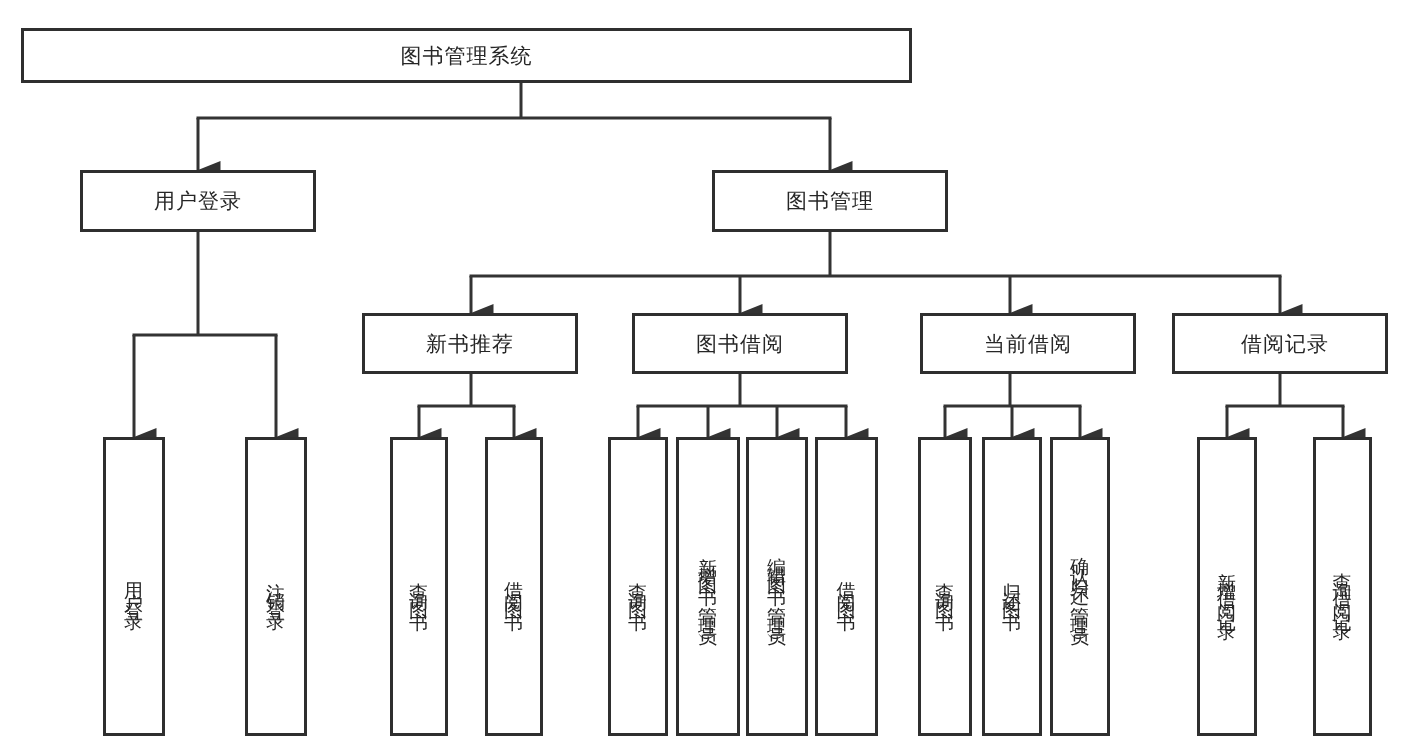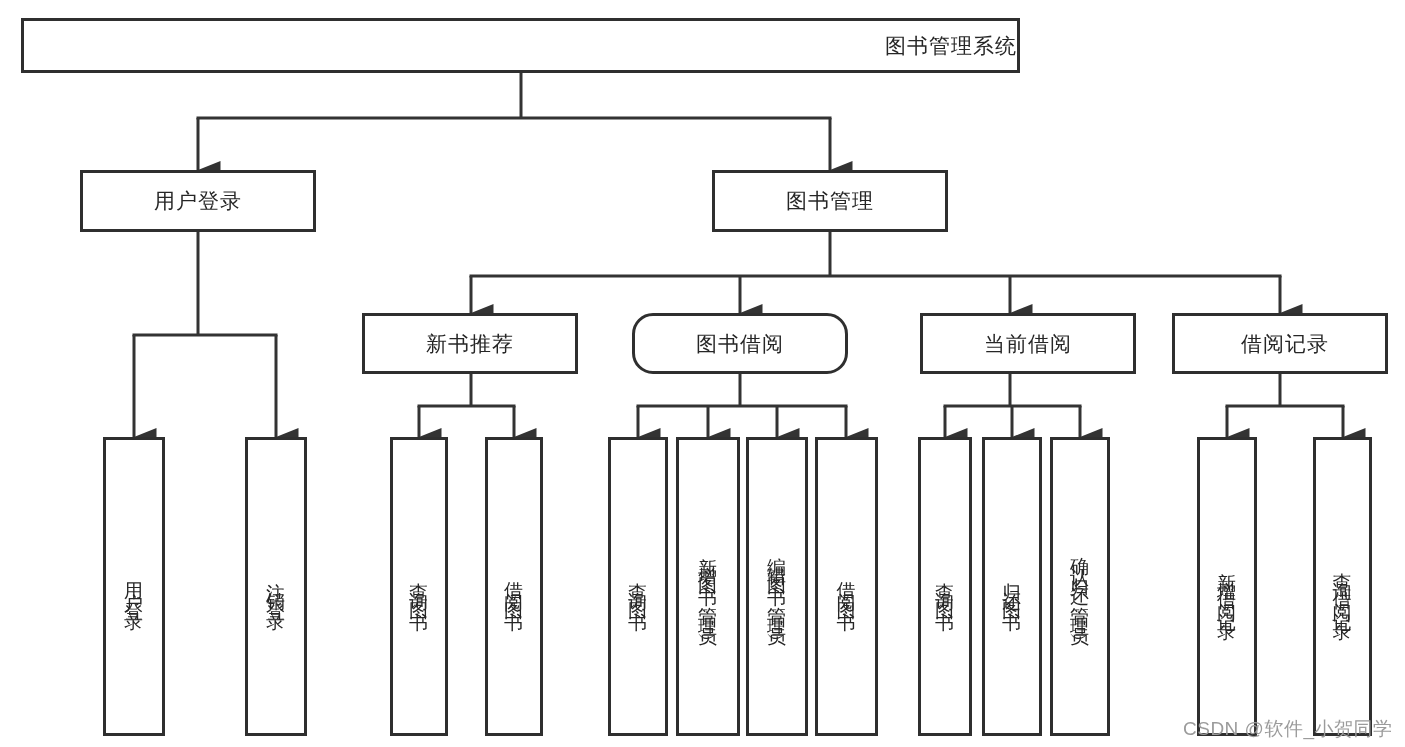--- a/index.html
+++ b/index.html
@@ -19,26 +19,26 @@
   .leaf{top:437px;height:299px;font-size:19px;}
   .leaf .vtext{
     writing-mode:vertical-rl;text-orientation:mixed;
     letter-spacing:10px;line-height:1;white-space:nowrap;
   }
   .watermark{
     position:absolute;z-index:3;left:1183px;top:716px;
     color:#9b9b9b;font-size:19px;letter-spacing:0.5px;white-space:nowrap;
   }
   
-  #root-box{left:21px;top:18px;width:999px;height:55px;justify-content:flex-end;}
+  #root-box{left:21px;top:28px;width:891px;height:55px;}
   #login-box{left:80px;top:170px;width:236px;height:62px;}
   #mgmt-box{left:712px;top:170px;width:236px;height:62px;}
   .lvl3{top:313px;width:216px;height:61px;}
   #newbook-box{left:362px;}
-  #borrow-box{left:632px;border-radius:21px;}
+  #borrow-box{left:632px;}
   #current-box{left:902px;margin-left:18px;}
   #records-box{left:1172px;padding-left:10px;}
   #leaf-ul-1{left:103px;width:62px;}
   #leaf-ul-2{left:245px;width:62px;}
   #leaf-nb-1{left:390px;width:58px;}
   #leaf-nb-2{left:485px;width:58px;}
   #leaf-bb-1{left:608px;width:60px;}
   #leaf-bb-2{left:676px;width:64px;}
   #leaf-bb-3{left:746px;width:62px;}
   #leaf-bb-4{left:815px;width:63px;}
@@ -164,14 +164,13 @@
     <span class="vtext">确认归还（管理员）</span>
   </div>
 
   <div class="box leaf" id="leaf-br-1">
     <span class="vtext">新增借阅记录</span>
   </div>
   <div class="box leaf" id="leaf-br-2">
     <span class="vtext">查询借阅记录</span>
   </div>
 
-  <div class="watermark">CSDN @软件_小贺同学</div>
 </div>
 
 </body></html>

